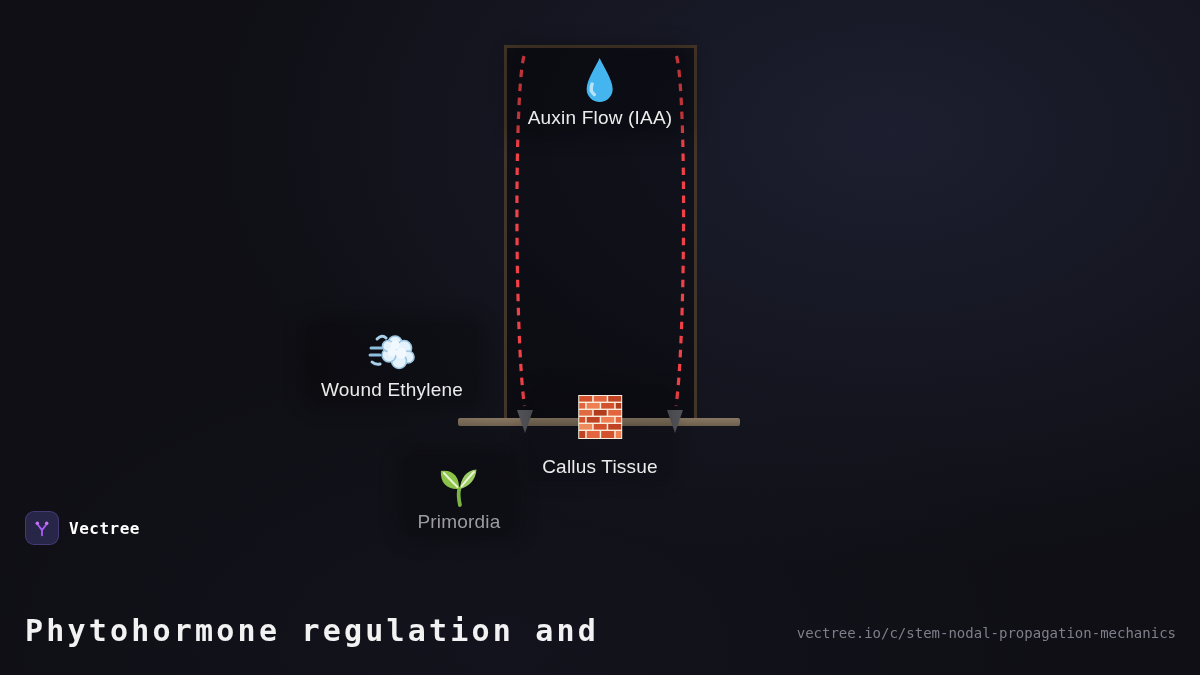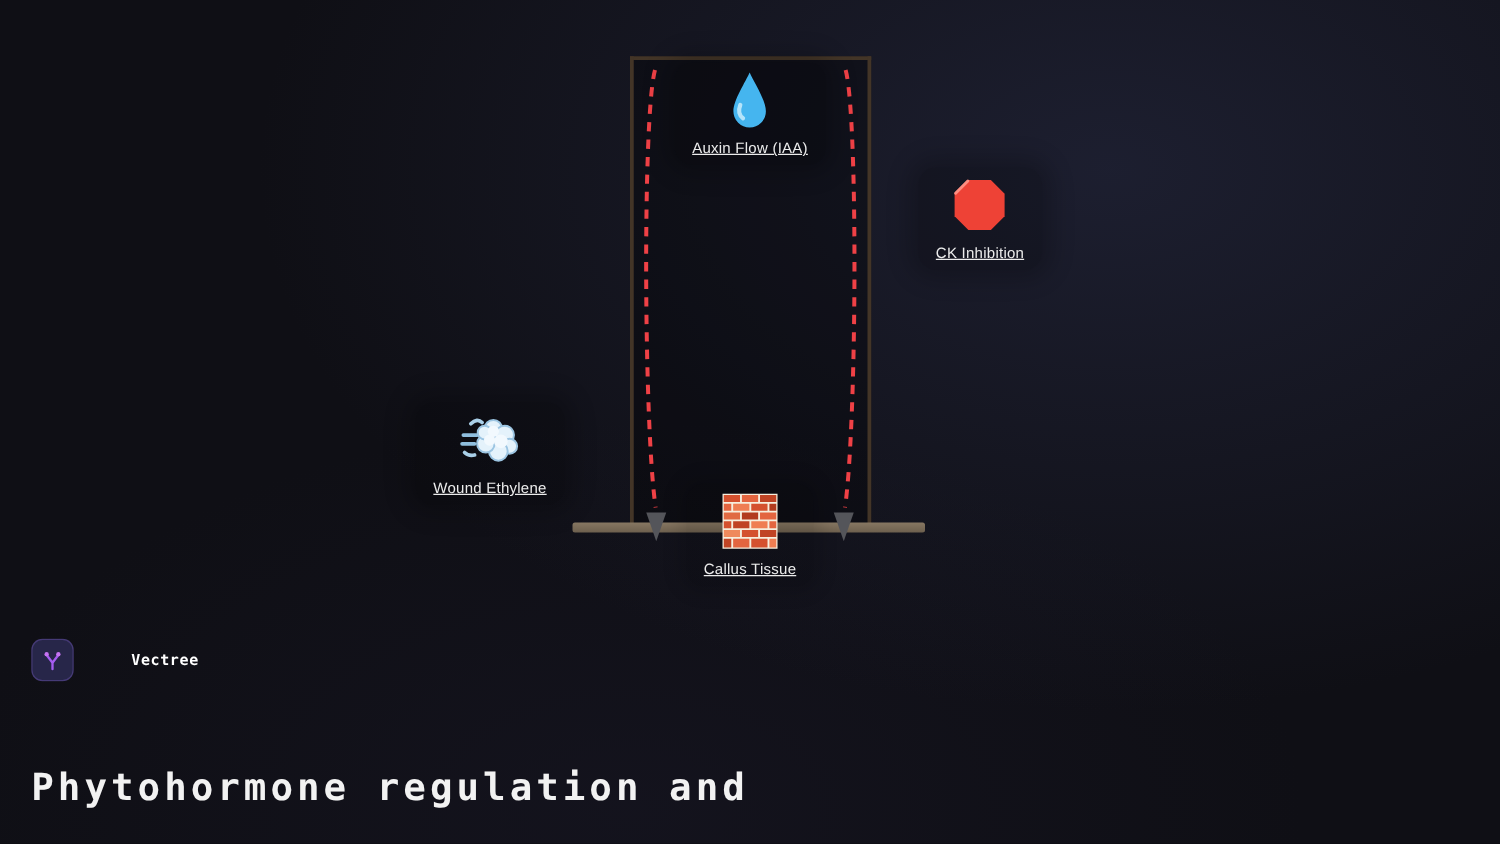--- a/index.html
+++ b/index.html
@@ -26,40 +26,40 @@
   .dash-path{fill:none;stroke:#ef4146;stroke-width:3.2;stroke-dasharray:7.5 6.5;}
   .arrow-head{fill:#54555a;}
   
   .node{
     position:absolute;display:flex;flex-direction:column;align-items:center;
     transform:translateX(-50%);z-index:4;padding:6px 14px;border-radius:14px;
     background:rgba(0,0,0,0.20);box-shadow:0 0 18px 8px rgba(0,0,0,0.20);
   }
   .node .icon-wrap{width:48px;height:48px;display:flex;align-items:center;justify-content:center;}
   .node .label{
-    margin-top:6px;font-size:12px;line-height:16px;color:#ececec;
-    white-space:nowrap;letter-spacing:0.2px;text-decoration:underline;
+    margin-top:6px;font-size:19px;line-height:16px;color:#ececec;
+    white-space:nowrap;letter-spacing:0.2px;
   }
   .node .label.muted{color:#9b9ba1;}
   #node-auxin    {left:600px;top:50px;}
   #node-cambium  {left:600px;top:182px;}
   #node-ethylene {left:392px;top:322px;}
   #node-ck       {left:784px;top:134px;}
-  #node-callus   {left:600px;top:387px;background:rgba(0,0,0,0.12);box-shadow:0 0 14px 6px rgba(0,0,0,0.12);}
+  #node-callus   {left:600px;top:387px;background:rgba(0,0,0,0.12);box-shadow:0 0 14px 6px rgba(0,0,0,0.12);gap:12px;}
   #node-primordia{left:459px;top:454px;}
   
   .brand{position:absolute;left:25px;top:511px;display:flex;align-items:center;gap:10px;z-index:5;}
   .brand .logo{
     width:34px;height:34px;border-radius:9px;background:#272649;
     border:1px solid rgba(160,120,255,0.25);box-sizing:border-box;
     display:flex;align-items:center;justify-content:center;
   }
   .brand .brand-name{
-    font-family:"DejaVu Sans Mono",monospace;font-weight:bold;font-size:12px;
-    color:#ffffff;letter-spacing:0.5px;margin-left:36px;
+    font-family:"DejaVu Sans Mono",monospace;font-weight:bold;font-size:16px;
+    color:#ffffff;letter-spacing:0.5px;
   }
   
   .title{
     position:absolute;left:25px;top:551px;z-index:5;
     font-family:"DejaVu Sans Mono",monospace;font-weight:bold;font-size:30px;
     line-height:32px;letter-spacing:3.2px;color:#f2f2f2;white-space:pre;
   }
   
   .footer-url{
     position:absolute;right:24px;top:625px;z-index:5;
@@ -113,29 +113,20 @@
         <g fill="#f2f9fe">
           <circle cx="27" cy="17" r="4.5"></circle>
           <circle cx="33" cy="25" r="5.5"></circle>
           <circle cx="24" cy="24" r="4.5"></circle>
         </g>
       </svg>
     </div>
     <div class="label">Wound Ethylene</div>
   </div>
 
-  <div class="node" id="node-ck">
-    <div class="icon-wrap">
-      <svg viewBox="0 0 48 48" width="48" height="48">
-        <polygon points="15,4 33,4 44,15 44,33 33,44 15,44 4,33 4,15" fill="#ee4236"></polygon>
-        <path d="M4.8 14.6 L14.6 4.8" stroke="#ff8d80" stroke-width="2.4" stroke-linecap="round" fill="none"></path>
-      </svg>
-    </div>
-    <div class="label">CK Inhibition</div>
-  </div>
 
   <div class="node" id="node-callus">
     <div class="icon-wrap">
       <svg viewBox="0 0 48 48" width="48" height="48">
         <rect x="2" y="2" width="44" height="44" fill="#f6eedd"></rect>
         <g>
           <rect x="3" y="3" width="13" height="5.6" fill="#d4512e"></rect>
             <rect x="17.5" y="3" width="13" height="5.6" fill="#e3653f"></rect>
             <rect x="32" y="3" width="13" height="5.6" fill="#c04424"></rect>
           <rect x="3" y="10" width="6" height="5.6" fill="#e3653f"></rect>
@@ -155,32 +146,45 @@
           <rect x="3" y="38" width="6" height="7" fill="#c04424"></rect>
             <rect x="10.5" y="38" width="13" height="7" fill="#e3653f"></rect>
             <rect x="25" y="38" width="13" height="7" fill="#d4512e"></rect>
             <rect x="39.5" y="38" width="5.5" height="7" fill="#ef7e52"></rect>
         </g>
       </svg>
     </div>
     <div class="label">Callus Tissue</div>
   </div>
 
+  <div class="node" id="node-primordia">
+    <div class="icon-wrap">
+      <svg viewBox="0 0 48 48" width="48" height="48">
+        <path d="M24.5 45 C23 38 22.5 33 24 28.5" stroke="#7cb342" stroke-width="3.8" fill="none" stroke-linecap="round"></path>
+        <path d="M23.5 29 C12 30 4.5 23 5.5 11 C17 9 24.5 17 23.5 29 Z" fill="#8bc34a"></path>
+        <path d="M22 27 C17 22 12 17 8.5 13" stroke="#e9f2cf" stroke-width="2" fill="none" stroke-linecap="round"></path>
+        <path d="M24.5 29 C33 27 40.5 20 41 9.5 C31.5 10 25 18 24.5 29 Z" fill="#9ccc65"></path>
+        <path d="M26 26.5 C30 21.5 34.5 16 38.5 12" stroke="#eef5d8" stroke-width="1.8" fill="none" stroke-linecap="round"></path>
+      </svg>
+    </div>
+    <div class="label muted">Primordia</div>
+  </div>
 
   <div class="brand">
     <div class="logo">
       <svg viewBox="0 0 36 36" width="26" height="26">
         <path d="M18 28 L18 21 M18 21 L11.5 12.5 M18 21 L24.5 12.5" stroke="#a55cf0" stroke-width="2.6" fill="none" stroke-linecap="round"></path>
         <circle cx="11.5" cy="11.5" r="2.4" fill="#c673f2"></circle>
         <circle cx="24.5" cy="11.5" r="2.4" fill="#c673f2"></circle>
       </svg>
     </div>
     <span class="brand-name">Vectree</span>
   </div>
 
   <div class="title">
     <div>Phytohormone regulation and</div>
     
     
   </div>
 
+  <div class="footer-url">vectree.io/c/stem-nodal-propagation-mechanics</div>
 
 </div>
 
 </body></html>

